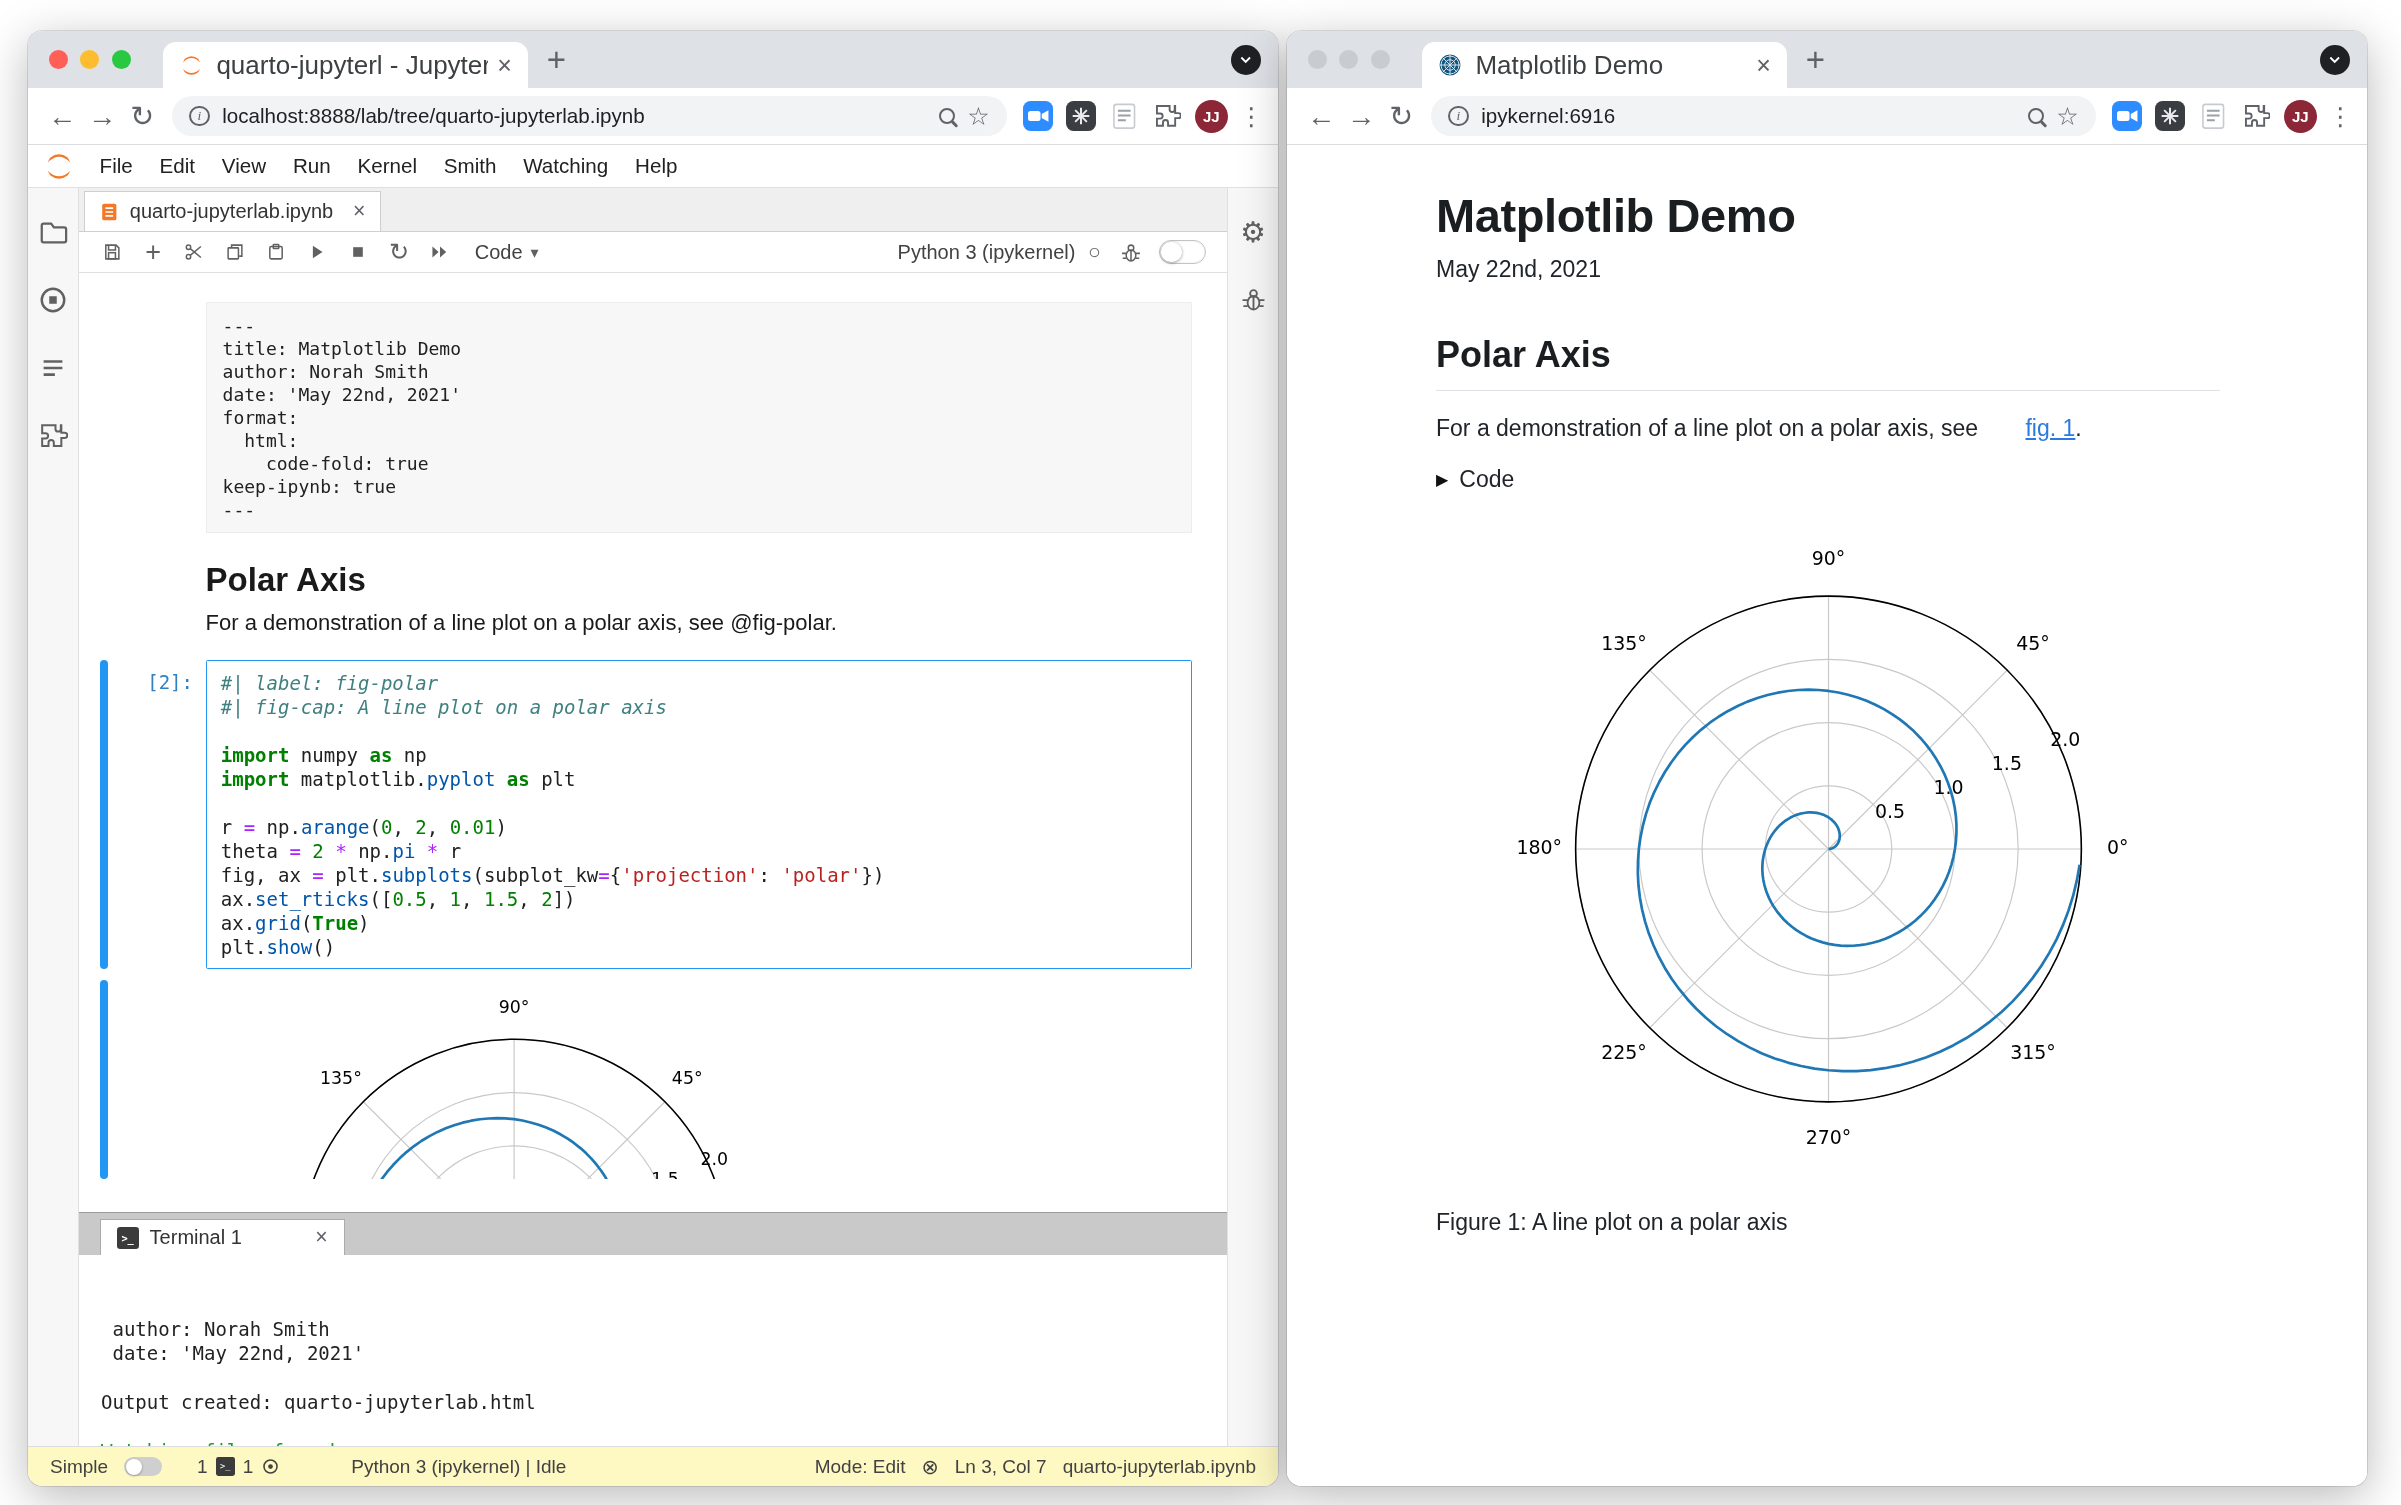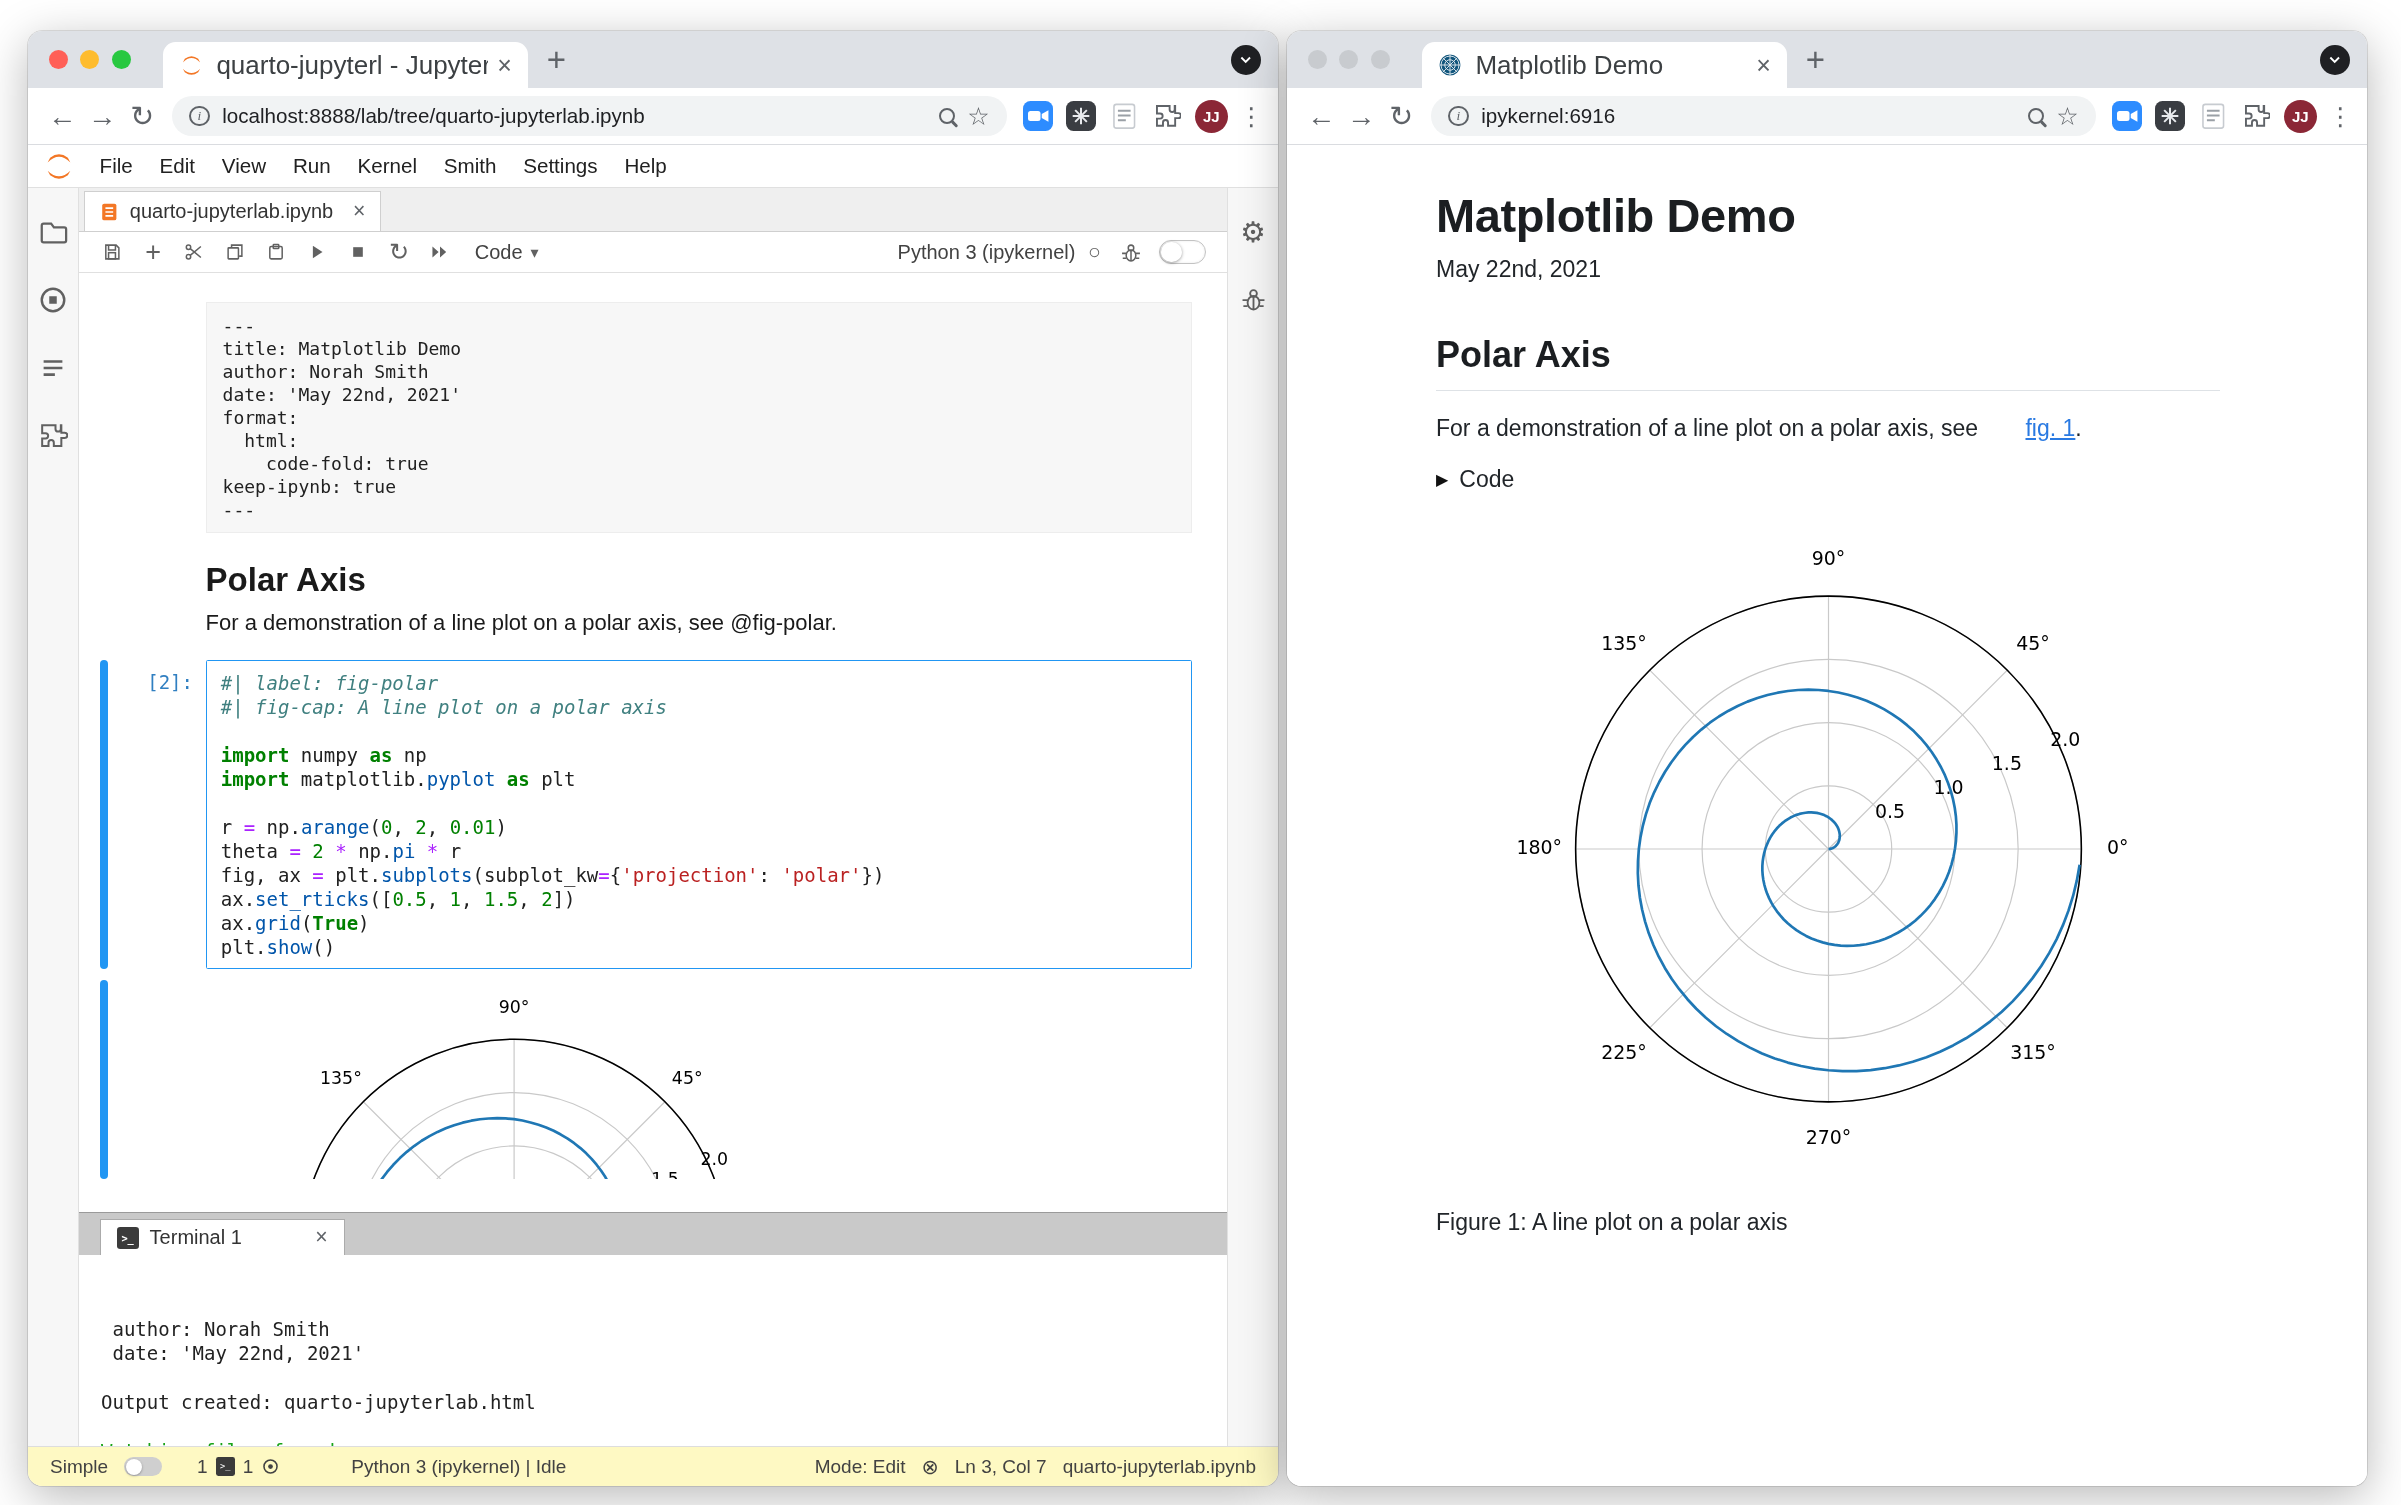--- a/index.html
+++ b/index.html
@@ -218,21 +218,21 @@
     <span class="kebab">⋮</span>
   </div>
 
   <div class="jl-menubar">
     <span class="jl-logo">
       <svg viewBox="0 0 32 32" width="36" height="33">
         <path d="M5 20 q11 11 22 0 l-2.4 4.6 q-8.6 6.6 -17.2 0 z" fill="#f37726"></path>
         <path d="M27 12 q-11 -11 -22 0 l2.4 -4.6 q8.6 -6.6 17.2 0 z" fill="#f37726"></path>
       </svg>
     </span>
-    <span id="jl-menu"><span class="jl-menu-item">File</span><span class="jl-menu-item">Edit</span><span class="jl-menu-item">View</span><span class="jl-menu-item">Run</span><span class="jl-menu-item">Kernel</span><span class="jl-menu-item">Smith</span><span class="jl-menu-item">Settings</span><span class="jl-menu-item">Help</span></span>
+    <span id="jl-menu"><span class="jl-menu-item">File</span><span class="jl-menu-item">Edit</span><span class="jl-menu-item">View</span><span class="jl-menu-item">Run</span><span class="jl-menu-item">Kernel</span><span class="jl-menu-item">Smith</span><span class="jl-menu-item">Watching</span><span class="jl-menu-item">Help</span></span>
   </div>
 
   <div class="jl-main">
 
     <div class="jl-sidebar leftbar">
       <span class="sbicon">
         <svg viewBox="0 0 32 32" width="30" height="30">
             <path d="M4 9 q0-2 2-2 h8 l3 4 h11 q2 0 2 2 v12 q0 2-2 2 H6 q-2 0-2-2 z" fill="none" stroke="#616161" stroke-width="2.4"></path>
           </svg>
       </span>

